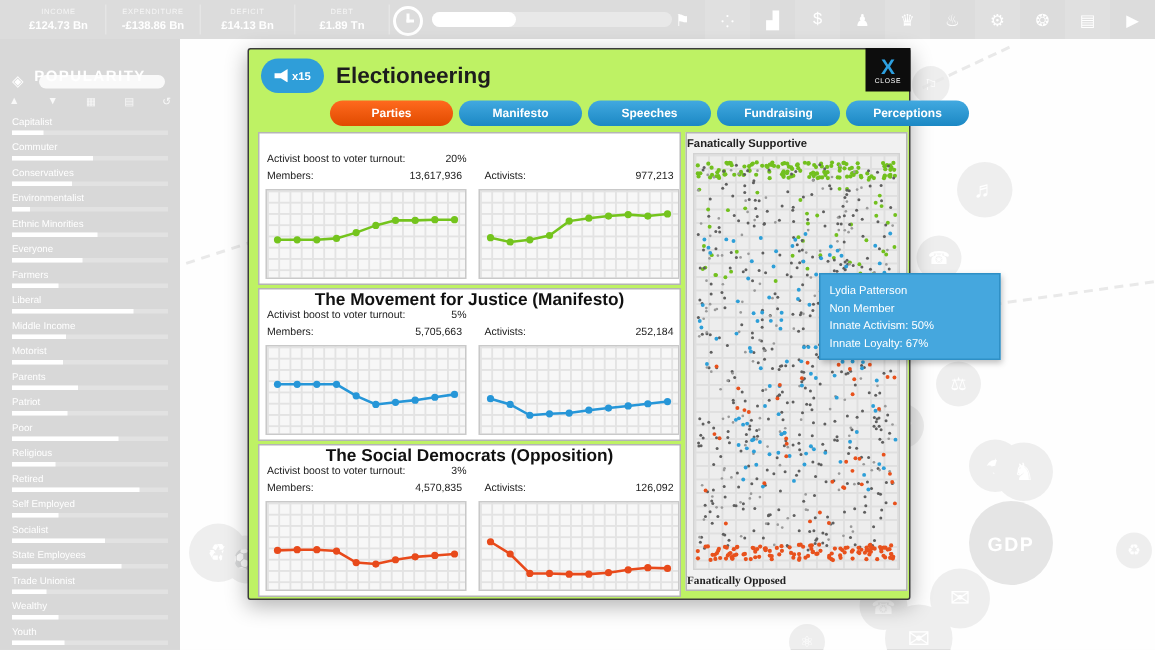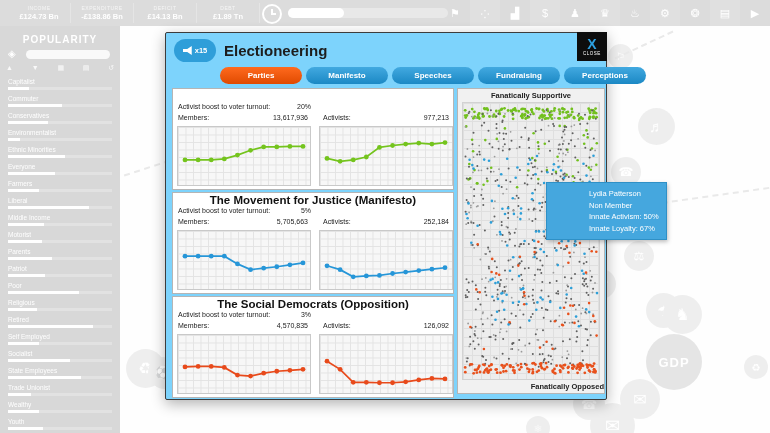--- a/index.html
+++ b/index.html
@@ -16,33 +16,33 @@
   .stat-value{font-size:7.5px;font-weight:bold;color:#fff;margin-top:1px;white-space:nowrap;}
   .clock{position:absolute;left:262px;top:4px;width:16px;height:16px;border:2px solid #fff;border-radius:50%;}
   .clock i{position:absolute;left:7px;top:3px;width:2px;height:6px;background:#fff;}
   .clock b{position:absolute;left:7px;top:7px;width:5px;height:2px;background:#fff;}
   .progress{position:absolute;left:288px;top:8px;width:160px;height:10px;border-radius:5px;background:rgba(255,255,255,0.35);}
   .progress-fill{height:10px;border-radius:5px;background:#fff;}
   .topbar-icons{position:absolute;left:440px;top:0;width:330px;height:26px;display:flex;}
   .icon-tile{flex:1;display:flex;align-items:center;justify-content:center;color:#fff;font-size:11px;}
   .icon-tile:nth-child(even){background:rgba(255,255,255,0.12);}
   .sidebar{position:absolute;left:0;top:26px;width:120px;height:407px;background:#4e4e4e;overflow:hidden;}
-  .sb-title{text-align:center;color:#fff;font-weight:bold;font-size:10px;letter-spacing:1px;margin-top:8px;}
+  .sb-title{text-align:center;color:#fff;font-weight:bold;font-size:10px;letter-spacing:1px;margin-top:20px;}
   .sb-search{position:absolute;left:0;top:22px;width:120px;height:14px;}
   .sb-diamond{position:absolute;left:8px;top:0;color:#fff;font-size:10px;}
   .sb-pill{position:absolute;left:26px;top:2px;width:84px;height:9px;border-radius:5px;background:rgba(255,255,255,0.85);}
   .sb-tools{position:absolute;left:6px;top:38px;width:108px;display:flex;justify-content:space-between;color:rgba(255,255,255,0.85);font-size:7px;}
   .sb-items{position:absolute;left:8px;top:52px;width:106px;}
   .sb-item{height:17px;}
   .sb-item-label{font-size:6.5px;color:#fff;}
   .sb-track{width:104px;height:3px;background:rgba(255,255,255,0.25);margin-top:2px;}
   .sb-fill{height:3px;background:#fff;}
   .wash{position:absolute;inset:0;background:rgba(255,255,255,0.78);z-index:2;}
   
-  .dialog{position:absolute;left:165px;top:32px;width:440px;height:366px;background:#7dd3fc;
+  .dialog{position:absolute;left:165px;top:32px;width:440px;height:366px;background:#bef264;
           border:1px solid #3c3c3c;border-radius:2px;box-shadow:0 4px 14px rgba(0,0,0,0.3);z-index:3;}
   .dlg-badge{position:absolute;left:8px;top:6px;width:42px;height:23px;border-radius:12px;background:#2f9ed9;
              display:flex;align-items:center;justify-content:center;gap:3px;}
   .mega{width:9px;height:9px;background:#fff;clip-path:polygon(0 32%,50% 32%,100% 0,100% 100%,50% 68%,0 68%);}
   .dlg-badge-text{color:#fff;font-size:7.5px;font-weight:bold;}
   .dlg-title{position:absolute;left:58px;top:9px;font-size:15px;font-weight:bold;color:#1d1d1d;}
   .dlg-close{position:absolute;right:-1px;top:-1px;width:30px;height:29px;background:#0d0d0d;
              display:flex;flex-direction:column;align-items:center;justify-content:center;cursor:pointer;}
   .dlg-close .x{color:#2da0e0;font-size:14px;font-weight:bold;line-height:12px;}
   .dlg-close .cl{color:#fff;font-size:4.5px;letter-spacing:.5px;margin-top:1px;}
@@ -55,29 +55,29 @@
   .party-name{position:absolute;left:0;top:1px;width:100%;text-align:center;font-size:11.5px;font-weight:bold;color:#111;}
   .prow{position:absolute;font-size:7px;color:#222;white-space:nowrap;}
   .plabel{left:5px;}
   .pval{text-align:right;}
   .spark{position:absolute;width:132px;height:58px;top:37px;border:1px solid #c9c9c9;background:#f7f7f7;
          background-image:linear-gradient(#e3e3e3 1px,transparent 1px),linear-gradient(90deg,#e3e3e3 1px,transparent 1px);
          background-size:7.5px 7.5px;}
   .spark svg{position:absolute;left:0;top:0;}
   
   .scatter-panel{position:absolute;left:291px;top:55px;width:146px;height:304px;border:1px solid #b5b5b5;background:#f1f1f1;}
-  .scatter-top{position:absolute;top:2px;width:100%;text-align:center;font-size:7.5px;font-weight:bold;color:#222;}
-  .scatter-bottom{position:absolute;bottom:2px;width:100%;text-align:right;font-size:7.5px;font-weight:bold;color:#222;}
+  .scatter-top{position:absolute;top:2px;width:100%;font-size:7.5px;font-weight:bold;color:#222;}
+  .scatter-bottom{position:absolute;bottom:2px;width:100%;text-align:left;font-size:7.5px;font-weight:bold;color:#222;font-family:Liberation Serif, serif;}
   .scatter-plot{position:absolute;left:4px;top:13px;width:136px;height:276px;background:#ededed;border:1px solid #d2d2d2;
          background-image:linear-gradient(#dfdfdf 1px,transparent 1px),linear-gradient(90deg,#dfdfdf 1px,transparent 1px);
          background-size:9px 9px;}
   
   .tooltip{position:absolute;left:546px;top:182px;width:107px;z-index:4;background:#45a7de;border:1px solid #2f90c6;
            box-shadow:1px 2px 4px rgba(0,0,0,0.25);padding:5px 6px;}
-  .tooltip div{color:#fff;font-size:7.5px;line-height:11.5px;white-space:nowrap;margin-left:36px;}
+  .tooltip div{color:#fff;font-size:7.5px;line-height:11.5px;white-space:nowrap;}
   .gdp-bubble{position:absolute;left:646px;top:334px;width:56px;height:56px;border-radius:50%;background:#8a8a8a;
               display:flex;align-items:center;justify-content:center;color:#fff;font-weight:bold;font-size:13px;letter-spacing:1px;}
 </style>
 </head>
 <body>
 
 <div class="backdrop">
   <div id="bubbles">
       <div class="bubble" style="left: 624px; top: 241px; width: 30px; height: 30px; font-size: 12px;">⚖</div>
       <div class="bubble" style="left: 126px; top: 349px; width: 39px; height: 39px; font-size: 16px;">♻</div>

